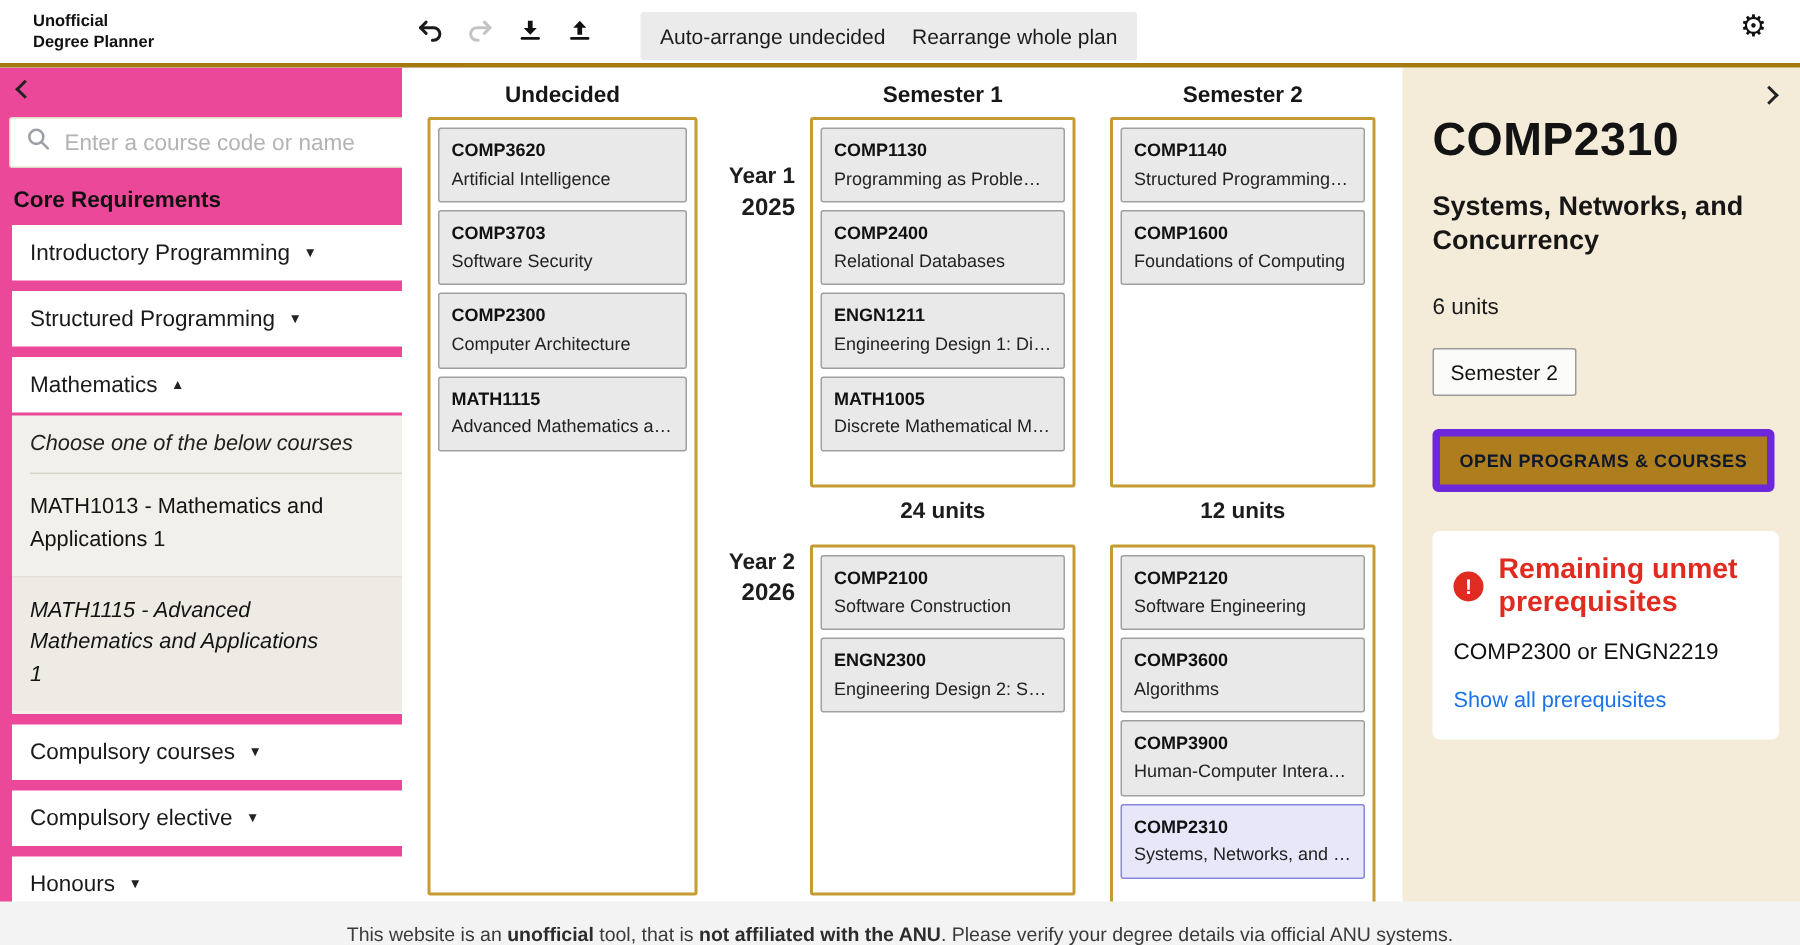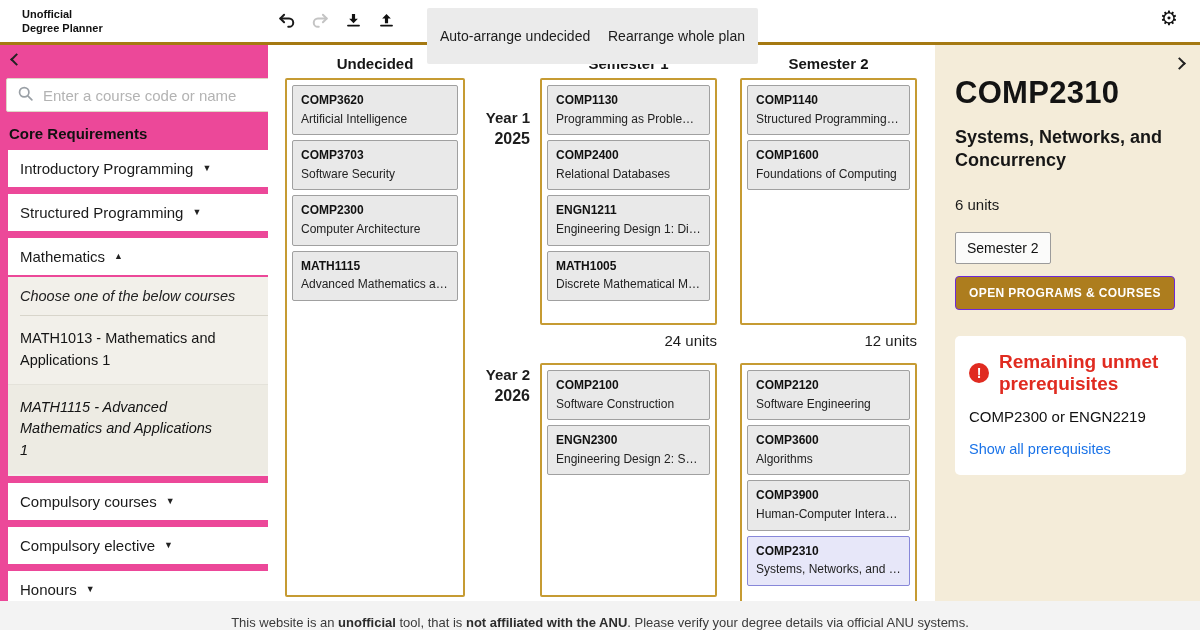--- a/index.html
+++ b/index.html
@@ -6,21 +6,21 @@
   html,body { width:1200px; height:630px; }
   body { font-family:"Liberation Sans", sans-serif; color:#141414; background:#fff; }
   .app { position:relative; width:1200px; height:630px; overflow:hidden; background:#fff; }
 
   
   .topbar { position:absolute; top:0; left:0; width:1200px; height:45px; background:#fff;
             border-bottom:3px solid #a57912; z-index:5; }
   .logo { position:absolute; left:22px; top:7px; font-size:11px; font-weight:700; line-height:1.3; color:#111; }
   .hist-icons { position:absolute; left:277px; top:11px; display:flex; gap:13px; align-items:center; }
   .hist-icons .icn { width:20px; height:20px; display:flex; align-items:center; justify-content:center; cursor:pointer; }
-  .tb-btn { position:absolute; top:8px; padding:20px 13px; font-size:14px; background:#ebebeb;
+  .tb-btn { position:absolute; top:8px; padding:8px 13px; font-size:14px; background:#ebebeb;
             color:#1c1c1c; border:none; border-radius:2px; font-family:inherit; cursor:pointer; }
   .tb-btn.auto { left:427px; }
   .tb-btn.rearr { left:595px; }
   .gear { position:absolute; right:22px; top:8px; font-size:20px; color:#111; cursor:pointer; line-height:1; }
 
   
   .sidebar { position:absolute; left:0; top:45px; width:308px; height:585px; background:#ec4899; overflow:hidden; }
   .chev { display:inline-block; width:9px; height:9px; border-left:2.5px solid #222; border-bottom:2.5px solid #222; }
   .chev-left { position:absolute; top:10px; left:12px; transform:rotate(45deg); cursor:pointer; }
   .search-box { margin:33px 6px 0 6px; height:34px; background:#fff; border:1px solid #ddd8c6;
@@ -54,40 +54,40 @@
   .col-undecided { left:17px; top:33px; width:180px; height:519px; }
   .col-y1s1 { left:272px; top:33px; width:177px; height:247px; }
   .col-y1s2 { left:472px; top:33px; width:177px; height:247px; }
   .col-y2s1 { left:272px; top:318px; width:177px; height:234px; }
   .col-y2s2 { left:472px; top:318px; width:177px; height:254px; }
   .year-label { position:absolute; left:190px; width:72px; text-align:right; font-size:15px; font-weight:700;
                 line-height:1.35; color:#1d1d1d; }
   .yl-1 { top:35px;margin-top:28px; }
   .yl-2 { top:320px; }
   .year-label .yr-num { font-size:16px; }
-  .units-label { position:absolute; width:177px; top:287px; text-align:right; font-size:15px; font-weight:400; color:#1d1d1d; }
+  .units-label { position:absolute; width:177px; top:287px; text-align:center; font-size:15px; font-weight:700; color:#1d1d1d; }
   .units-s1 { left:272px; }
   .units-s2 { left:472px; }
   .card { background:#e9e9e9; border:1px solid #a0a0a0; border-radius:2px; padding:5px 8px 6px 8px;
           margin-bottom:5px; font-size:12px; line-height:1.55; cursor:pointer; }
   .card-code { font-weight:700; color:#111; }
   .card-name { color:#222; white-space:nowrap; overflow:hidden; text-overflow:ellipsis; }
   .card.selected { background:#e7e7f9; border:1.5px solid #8787d9; }
 
   
   .details { position:absolute; right:0; top:45px; width:265px; height:585px; background:#f4ecd9;
              padding:14px 14px 0 20px; }
   .chev-right { position:absolute; top:14px; right:16px; transform:rotate(-135deg); cursor:pointer; }
   .det-code { margin-top:16px; font-size:31px; font-weight:700; color:#131313; letter-spacing:0.3px; }
   .det-title { margin-top:15px; font-size:18px; font-weight:700; line-height:1.3; max-width:215px; color:#161616; }
   .det-units { margin-top:23px; font-size:15px; color:#1a1a1a; }
   .det-chip { display:inline-block; margin-top:19px; padding:7px 11px; background:#fbfbfa;
               border:1px solid #9b9b9b; border-radius:2px; font-size:14px; color:#111; }
-  .open-btn { display:inline-block; margin-top:12px; padding:9px 13px; background:#ad7d1e; border:1px solid #6d28d9;
-              border-radius:4px; color:#ffffff; font-size:12px; font-weight:700; letter-spacing:0.4px;
+  .open-btn { display:inline-block; margin-top:22px; padding:9px 13px; background:#ad7d1e; border:5px solid #6d28d9;
+              border-radius:4px; color:#0f172a; font-size:12px; font-weight:700; letter-spacing:0.4px;
               font-family:inherit; cursor:pointer; }
   .warn-card { margin-top:26px; background:#fff; border-radius:5px; padding:15px 14px 18px 14px; }
   .warn-head { display:flex; align-items:center; gap:10px; }
   .warn-icon { width:20px; height:20px; border-radius:50%; background:#e02b20; color:#fff; font-size:14px;
                font-weight:700; display:flex; align-items:center; justify-content:center; flex:0 0 auto; }
   .warn-title { color:#e02b20; font-weight:700; font-size:19px; }
   .warn-body { margin-top:13px; font-size:15px; color:#111; }
   .warn-link { margin-top:16px; font-size:14.5px; color:#1a73e8; cursor:pointer; }
 
   

